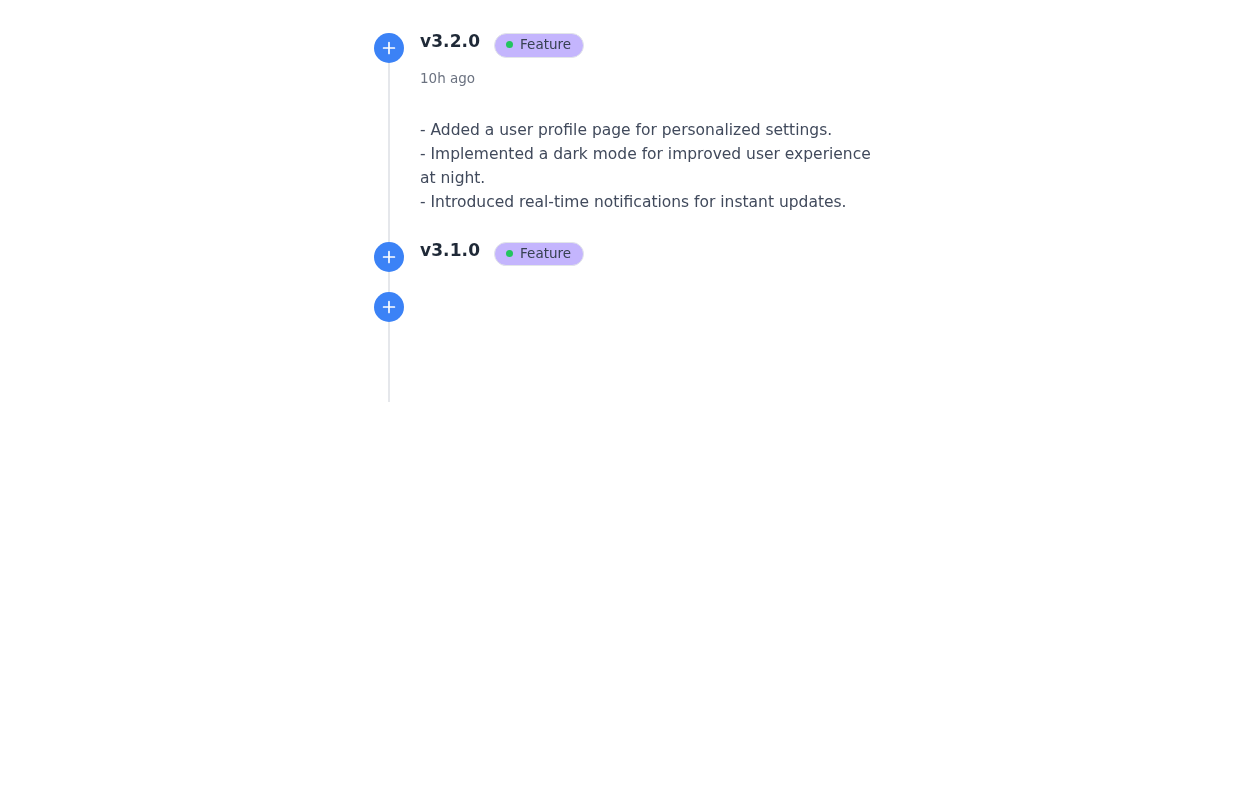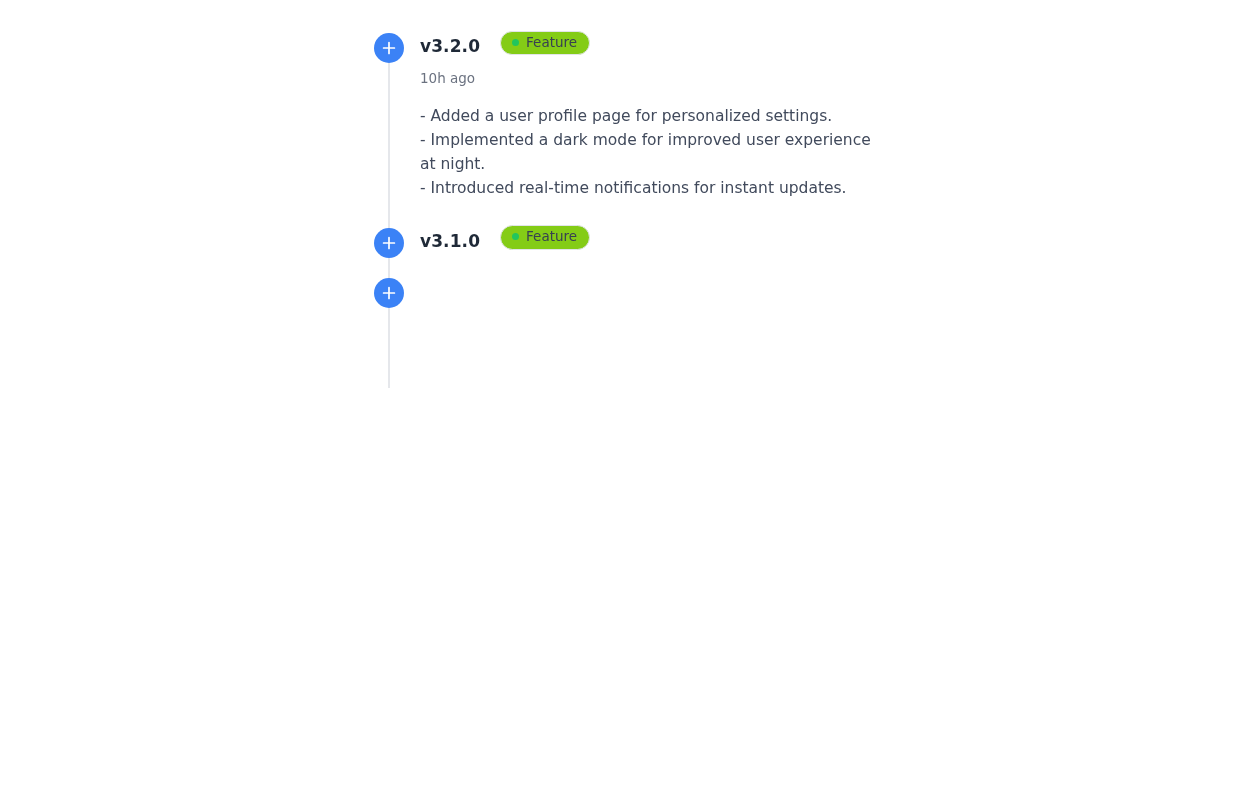--- a/index.html
+++ b/index.html
@@ -49,22 +49,22 @@
     display: flex;
     align-items: center;
     justify-content: center;
     cursor: pointer;
     z-index: 2;
   }
   .node svg { display: block; }
 
   .item-head {
     display: flex;
-    align-items: flex-end;
-    gap: 20px;
+    align-items: flex-start;
+    gap: 14px;
     height: 22px;
   }
 
   .version {
     font-size: 17px;
     font-weight: 600;
     color: #1f2937;
     letter-spacing: .1px;
     line-height: 1;
   }
@@ -72,21 +72,21 @@
   .badge {
     display: inline-flex;
     align-items: center;
     gap: 7px;
     border: 1px solid #e2e5e9;
     border-radius: 999px;
     padding: 4px 12px 5px 11px;
     font-size: 13.5px;
     font-weight: 500;
     color: #374151;
-    background: #84cc16;
+    background: #c4b5fd;
     line-height: 1;
     cursor: pointer;
   }
 
   .dot {
     width: 7px;
     height: 7px;
     border-radius: 50%;
     flex: 0 0 auto;
   }
@@ -94,21 +94,21 @@
   .dot.bug     { background: #ef4444; }
 
   .timestamp {
     margin-top: 17px;
     font-size: 13.5px;
     color: #6b7280;
     line-height: 1;
   }
 
   .body-text {
-    margin-top: 18px;
+    margin-top: 32px;
     font-size: 15.5px;
     line-height: 24px;
     color: #414a5c;
     max-width: 462px;
     white-space: pre-wrap;
   }
 </style>
 </head>
 <body>
 

